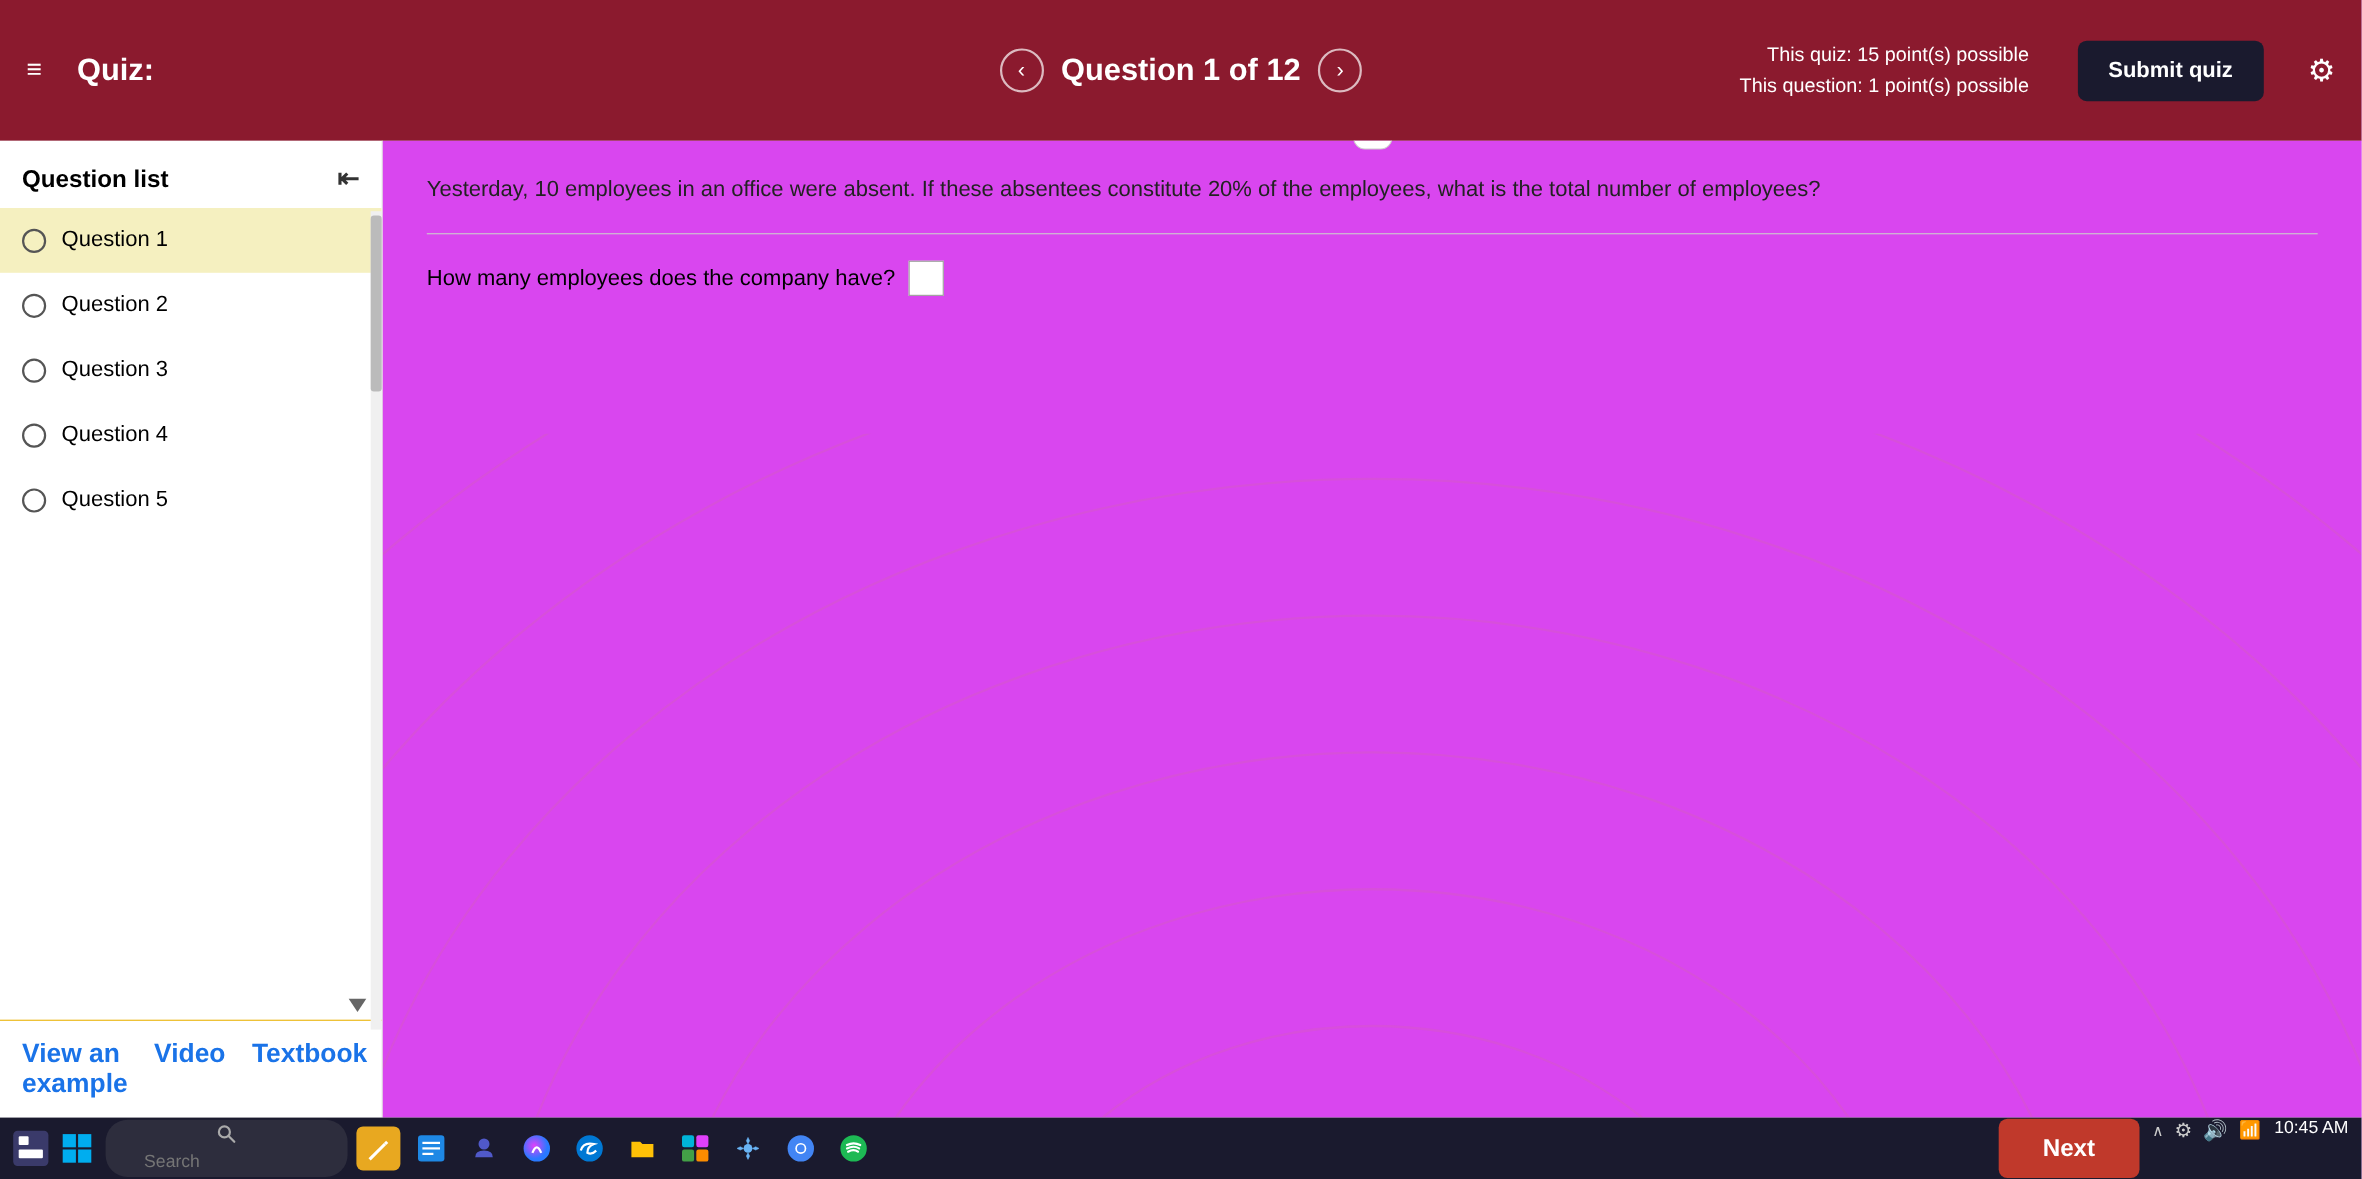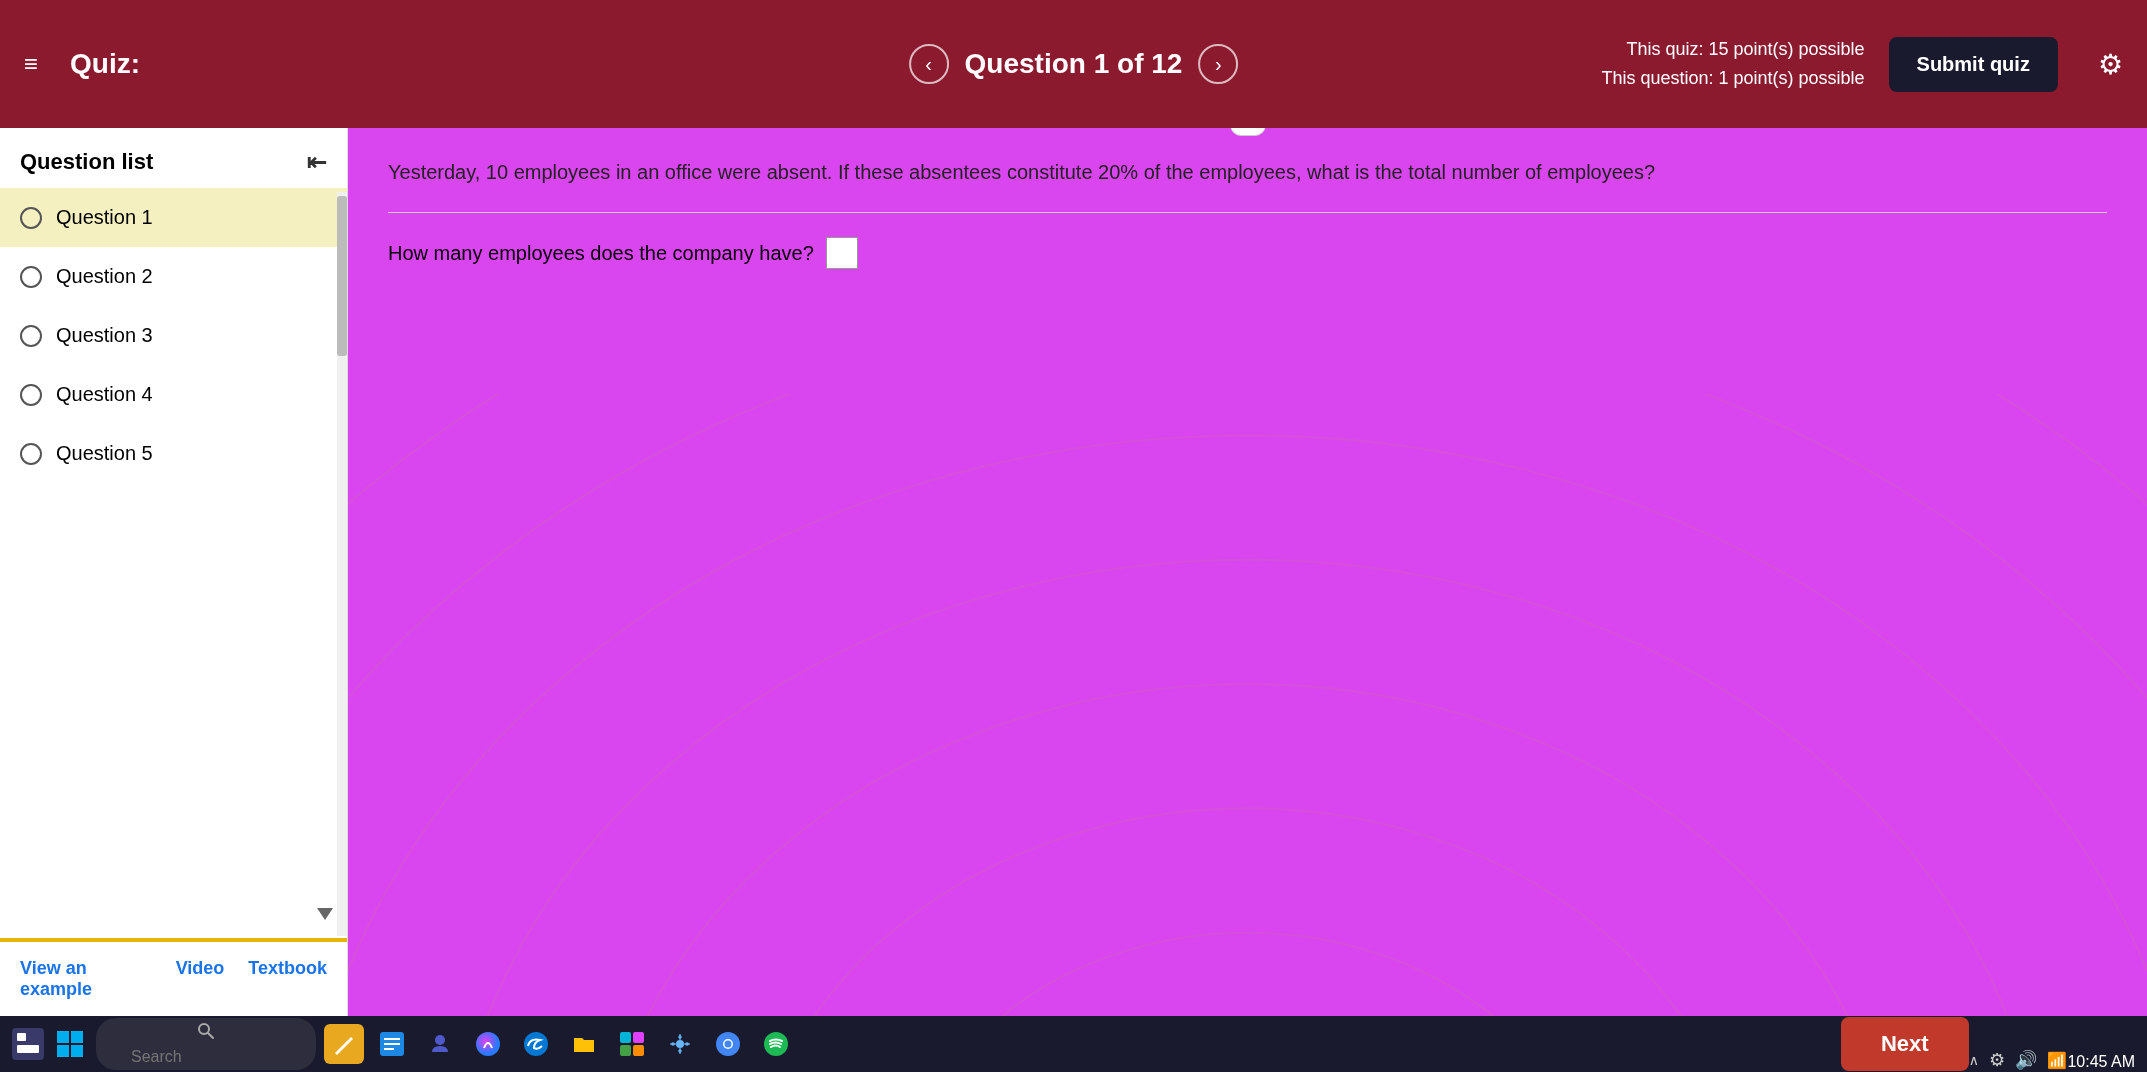--- a/index.html
+++ b/index.html
@@ -61,20 +61,21 @@
     .submit-quiz-btn {
       background: #1a1a2e;
       color: white;
       border: none;
       padding: 16px 28px;
       font-size: 20px;
       font-weight: 600;
       border-radius: 8px;
       cursor: pointer;
       white-space: nowrap;
+      margin-left: 20px;
     }
     .gear-icon {
       font-size: 28px;
       cursor: pointer;
       margin-left: 16px;
     }
     .hamburger-icon {
       font-size: 24px;
       cursor: pointer;
       margin-right: 16px;
@@ -150,22 +151,22 @@
       height: 160px;
       background: #bbb;
       border-radius: 3px;
       margin-top: 4px;
     }
 
     .sidebar-footer {
       padding: 16px 20px;
       display: flex;
       gap: 24px;
-      border-top: 4px solid #eab308;
-      font-size: 18px;
+      border-top: 1px solid #eab308;
+      font-size: 24px;
     }
     .sidebar-footer a {
       color: #1a73e8;
       text-decoration: none;
       font-weight: 600;
       cursor: pointer;
     }
 
     
     .content-area {
@@ -273,21 +274,22 @@
       background: none;
       border: none;
       color: #ccc;
       font-size: 16px;
       outline: none;
       width: 150px;
     }
     .taskbar-right {
       margin-left: auto;
       display: flex;
-      align-items: flex-end;
+      align-items: flex-start;
+      gap: 12px;
       color: white;
     }
     .next-btn {
       background: #c0392b;
       color: white;
       border: none;
       padding: 14px 40px;
       font-size: 22px;
       font-weight: 700;
       border-radius: 8px;

